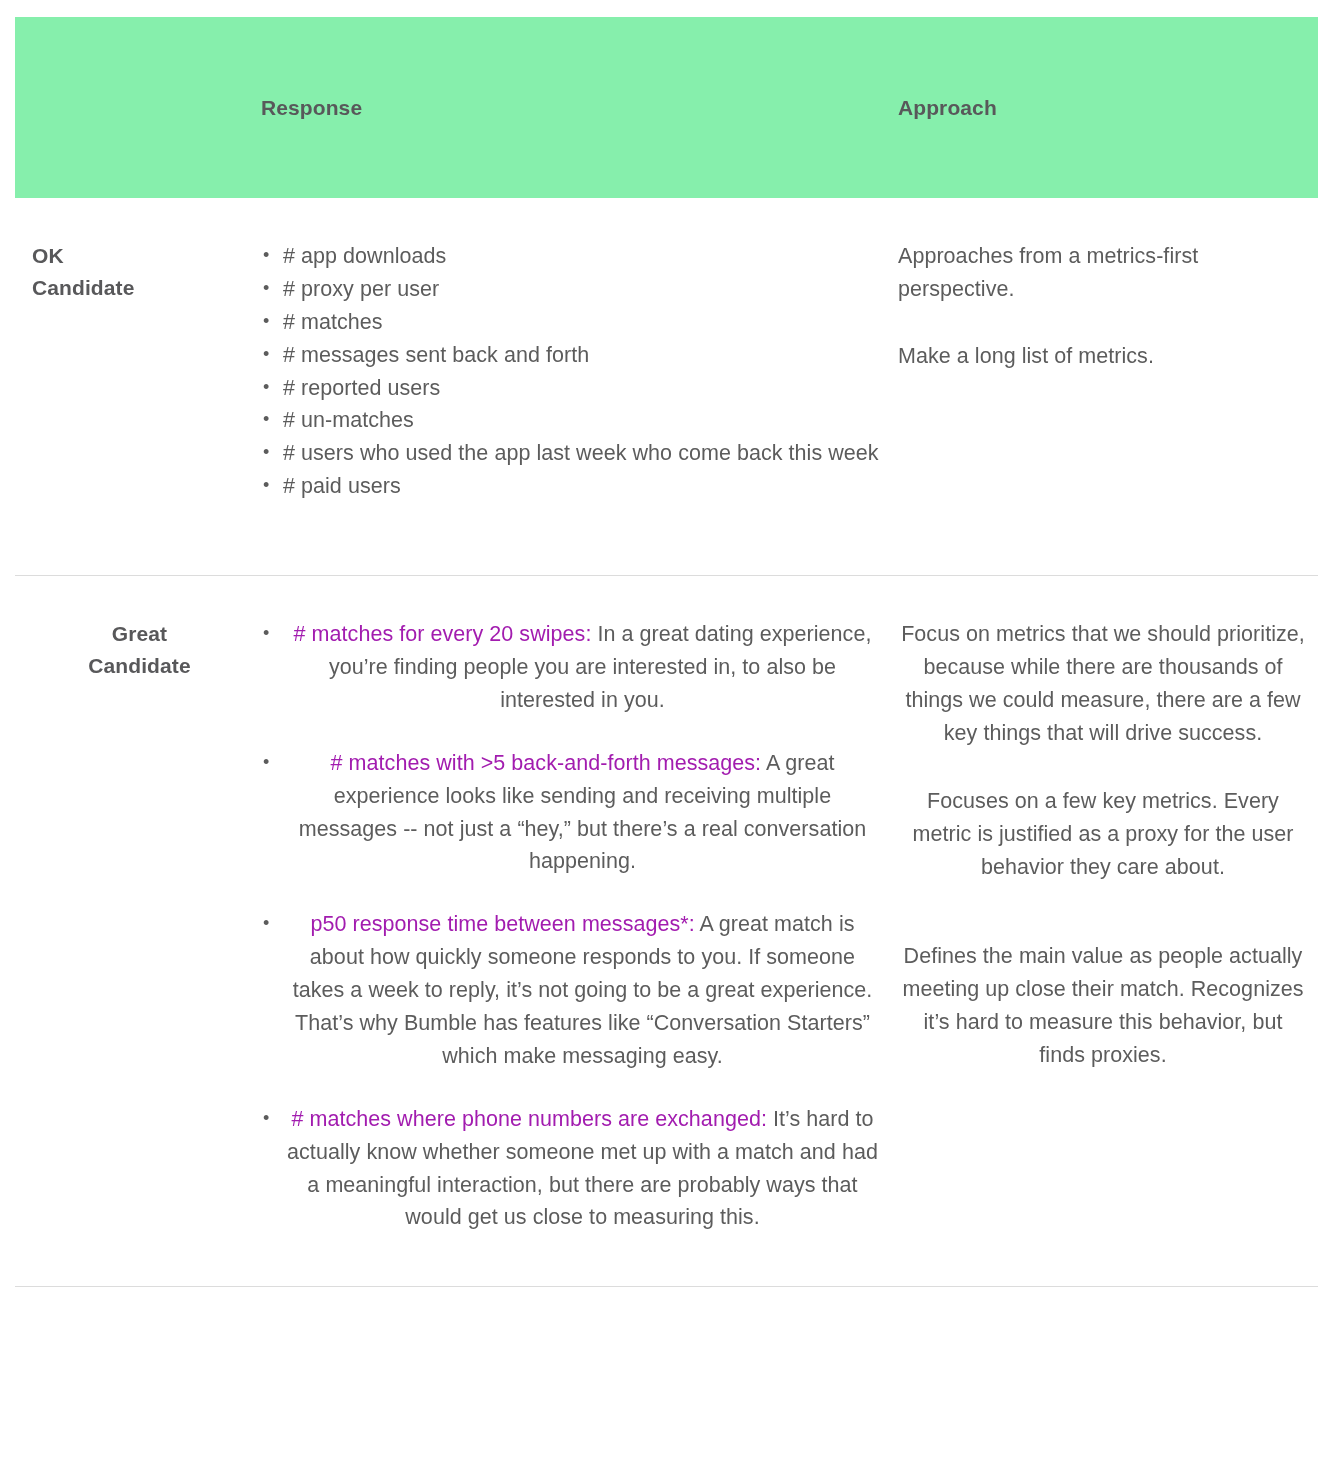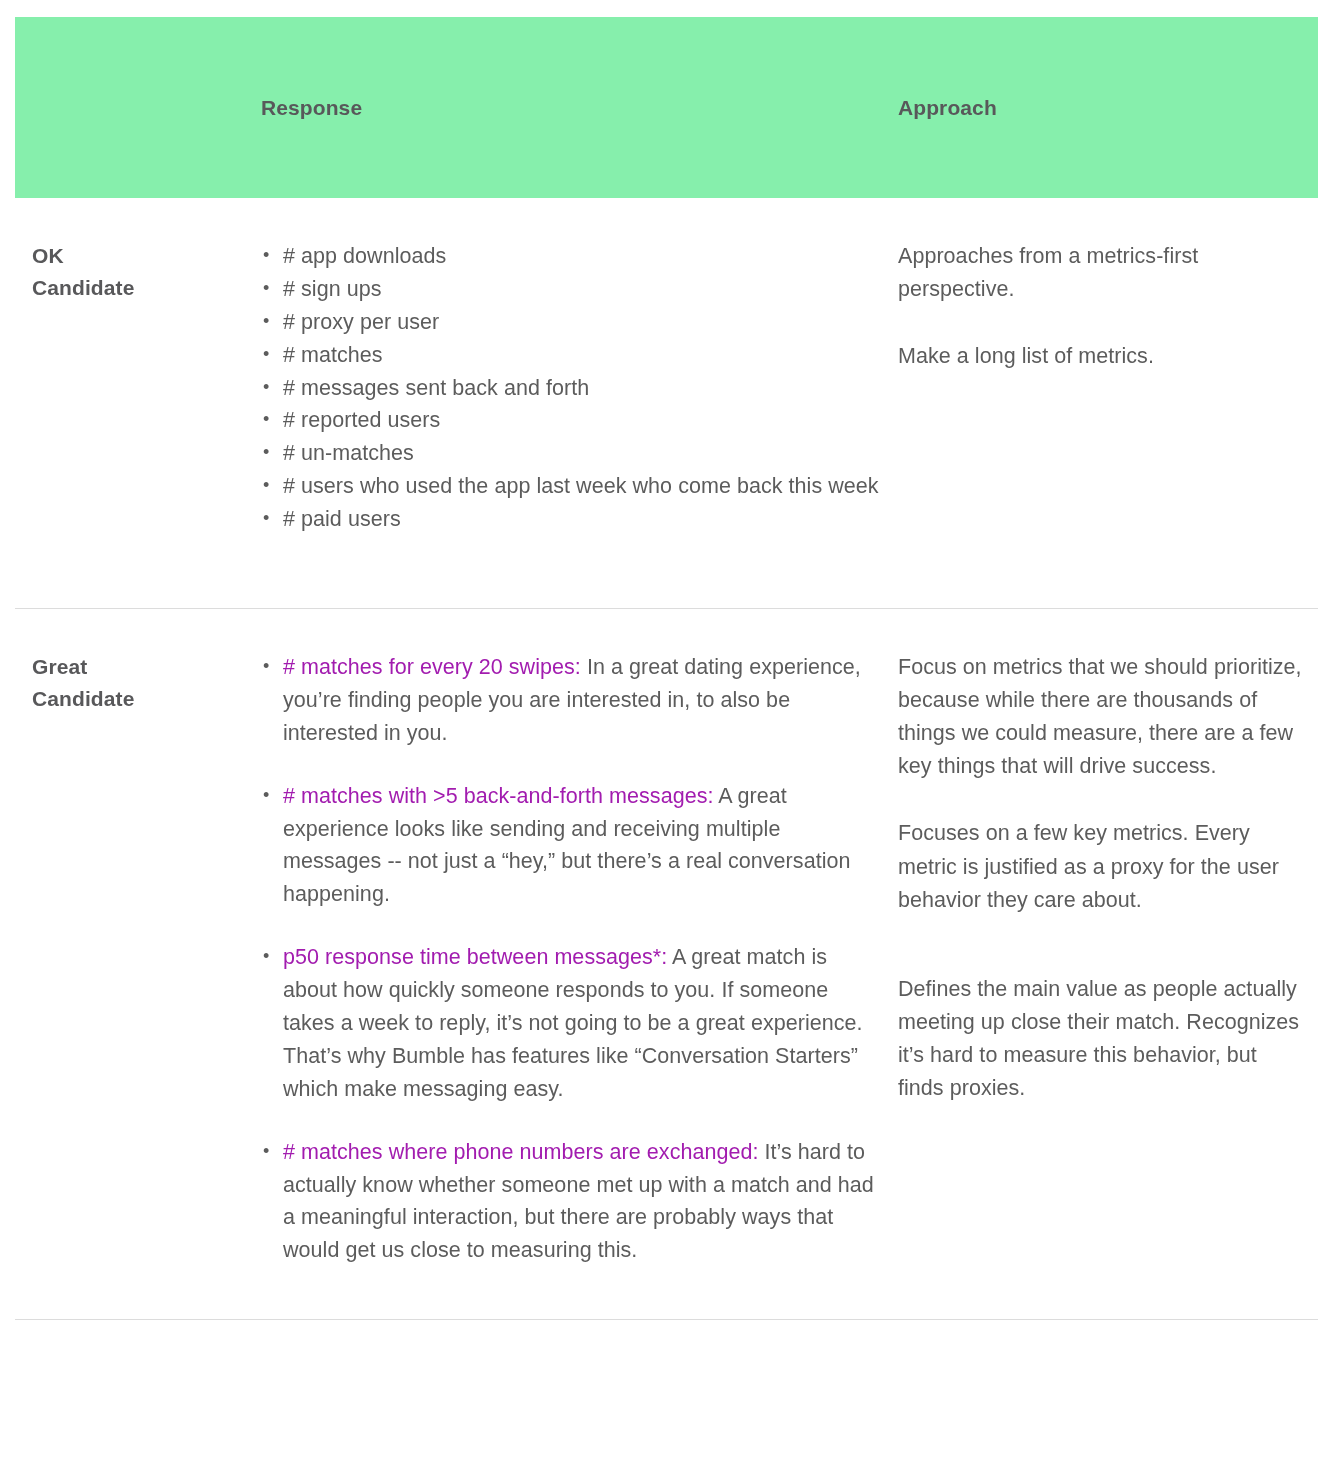--- a/index.html
+++ b/index.html
@@ -43,21 +43,21 @@
   .th-approach { flex: 1; padding-left: 16px; }
 
   
   .row {
     display: flex;
     margin: 0 16px 0 15px;
     border-bottom: 1px solid #dcdcdc;
     box-sizing: border-box;
   }
   .row-ok { padding: 42px 0 72px 0; }
-  .row-great { padding: 42px 0 52px 0; }
+  .row-great { padding: 42px 0 52px 0; text-align: center; }
 
   .cell-label {
     width: 232px;
     padding-left: 17px;
     box-sizing: border-box;
     font-size: 21px;
     font-weight: bold;
     line-height: 1.52;
     color: #58585a;
     letter-spacing: 0.1px;
@@ -132,21 +132,20 @@
   <div class="row row-ok">
 
     <div class="cell-label">
       <span class="lbl-line">OK</span>
       <span class="lbl-line">Candidate</span>
     </div>
 
     <div class="cell-response">
       <ul class="bullets tight">
         <li># app downloads</li>
-        <li># sign ups</li>
         <li># proxy per user</li>
         <li># matches</li>
         <li># messages sent back and forth</li>
         <li># reported users</li>
         <li># un-matches</li>
         <li># users who used the app last week who come back this week</li>
         <li># paid users</li>
       </ul>
     </div>
 

